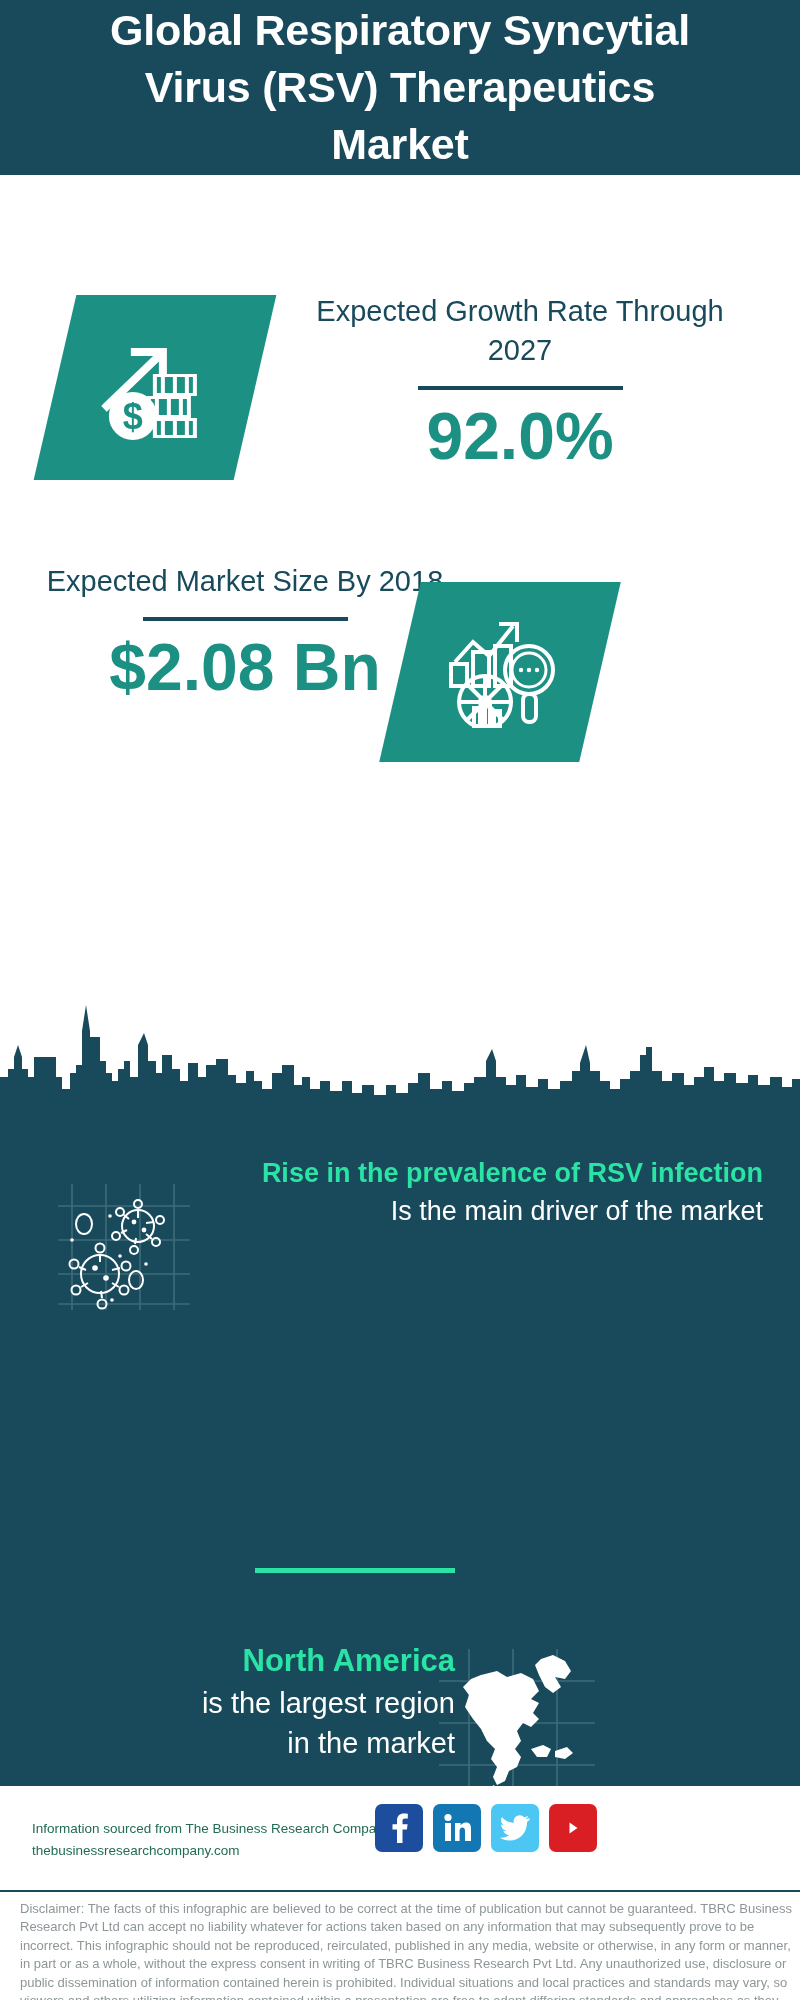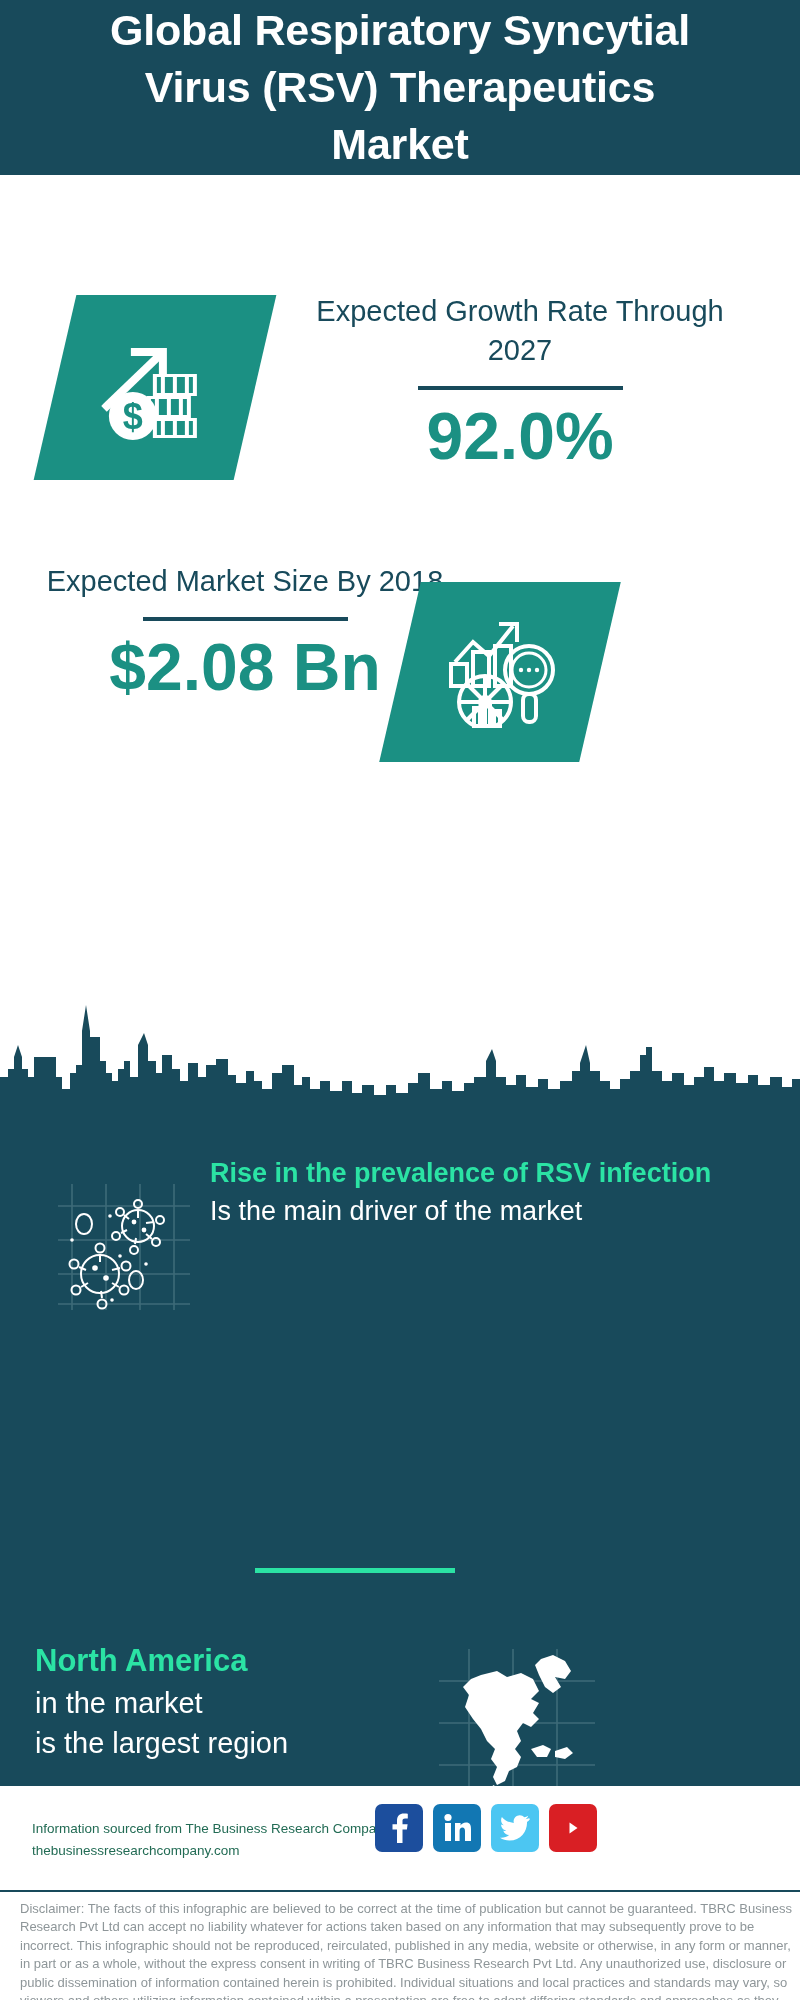--- a/index.html
+++ b/index.html
@@ -77,37 +77,37 @@
   .dark-area {
     position:absolute; left:0; top:1100px; width:800px; height:686px;
     background:#184A5B;
   }
 
   
   .driver-icon {
     position:absolute; left:50px; top:78px; width:145px; height:135px;
   }
   .driver-text {
-    position:absolute; left:210px; top:55px; width:545px; text-align:left;
+    position:absolute; left:218px; top:55px; width:545px; text-align:right;
   }
   .accent {
     color:#2BE3A4; font-weight:bold; font-size:27px; line-height:1.38;
   }
   .whitetxt {
     color:#ffffff; font-size:27px; line-height:1.42; font-weight:normal;
   }
 
   .mid-rule {
     position:absolute; left:255px; top:468px; width:200px; height:5px;
     background:#2BE3A4;
   }
 
   
   .region-text {
-    position:absolute; left:35px; top:540px; width:420px; text-align:left;
+    position:absolute; left:35px; top:540px; width:420px; text-align:right;
   }
   .region-accent {
     color:#2BE3A4; font-weight:bold; font-size:31px; line-height:1.38;
   }
   .region-white {
     color:#ffffff; font-size:29px; line-height:1.40;
   }
   .region-icon {
     position:absolute; left:435px; top:545px; width:165px; height:160px;
   }
@@ -292,22 +292,22 @@
 
     <div class="driver-text">
       <div class="accent">Rise in the prevalence of RSV infection</div>
       <div class="whitetxt">Is the main driver of the market</div>
     </div>
 
     <div class="mid-rule"></div>
 
     <div class="region-text">
       <div class="region-accent">North America</div>
+      <div class="region-white">is the largest region</div>
       <div class="region-white">in the market</div>
-      <div class="region-white">is the largest region</div>
     </div>
 
     <div class="region-icon">
       <svg width="165" height="160" viewBox="0 0 165 160" fill="none">
         <g stroke="#3E6B79" stroke-width="1.6">
           <line x1="4" y1="36" x2="160" y2="36"></line>
           <line x1="4" y1="78" x2="160" y2="78"></line>
           <line x1="4" y1="120" x2="160" y2="120"></line>
           <line x1="34" y1="4" x2="34" y2="156"></line>
           <line x1="78" y1="4" x2="78" y2="156"></line>

